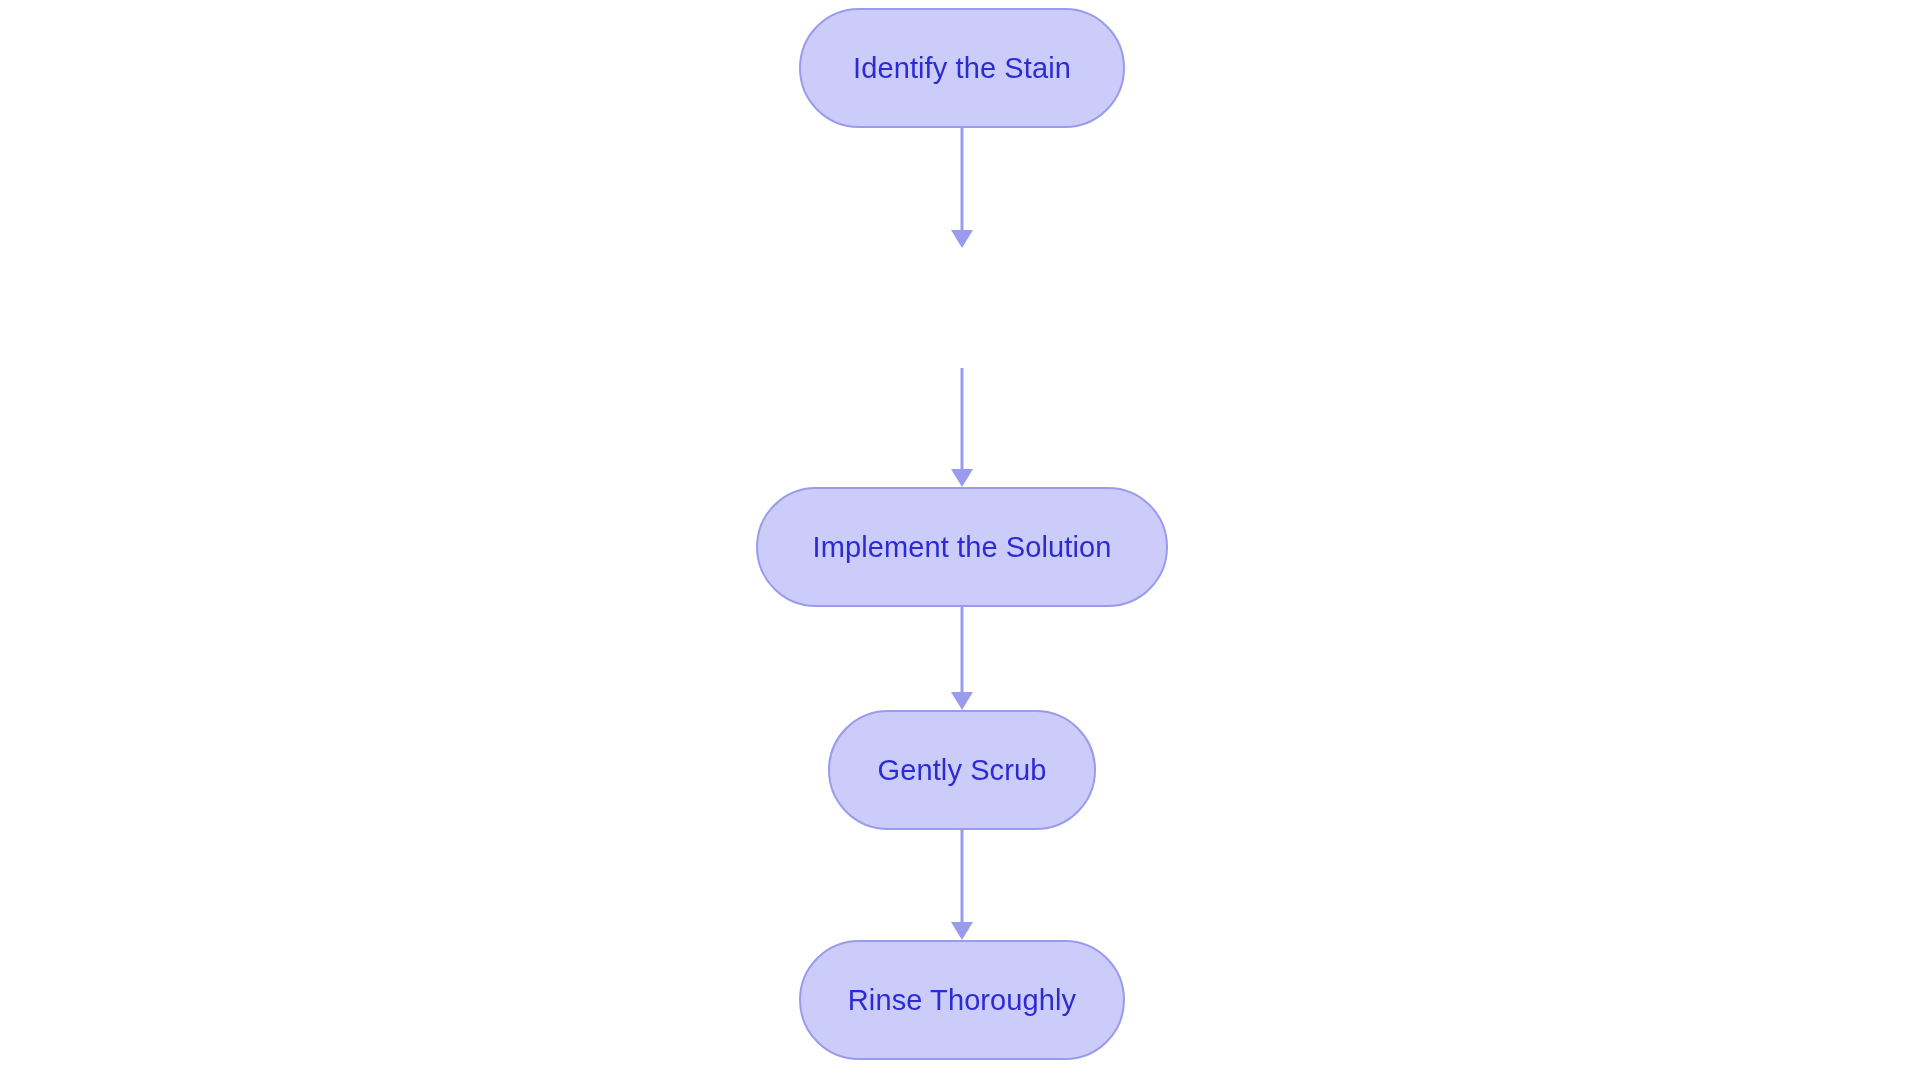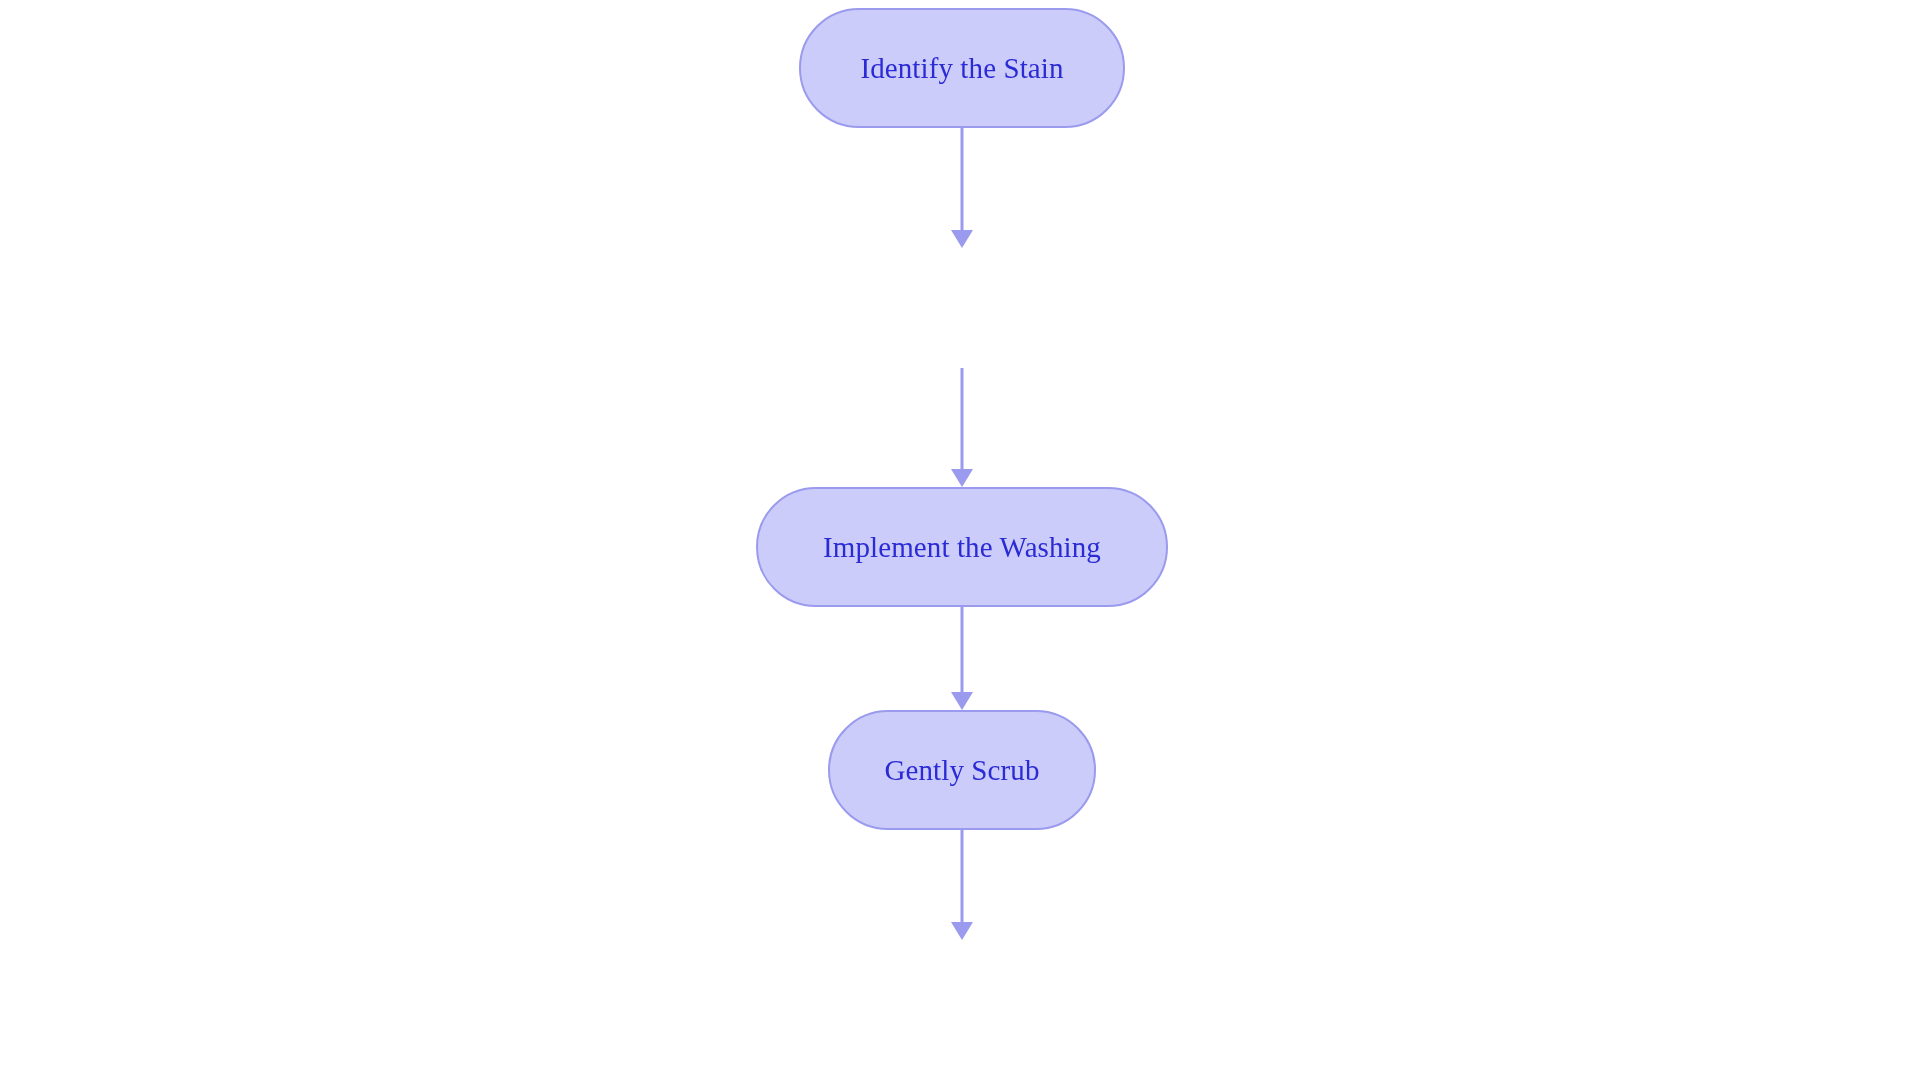--- a/index.html
+++ b/index.html
@@ -17,21 +17,20 @@
     overflow: hidden;
     font-family: "Liberation Sans", "DejaVu Sans", sans-serif;
   }
 
   .flow-column {
     position: absolute;
     left: 0;
     top: 0;
     width: 1920px;
     height: 1083px;
-    font-family: Liberation Serif, serif;
   }
 
   
   .node {
     position: absolute;
     box-sizing: border-box;
     height: 120px;
     transform: translateX(-50%);
     border: 2px solid #9a9aee;
     border-radius: 60px;
@@ -115,32 +114,35 @@
       <div class="conn-head" style="border-top-color: rgb(154, 154, 238);"></div>
     </div>
 
 
     <div class="connector conn-2">
       <div class="conn-line" style="background: rgb(154, 154, 238);"></div>
       <div class="conn-head" style="border-top-color: rgb(154, 154, 238);"></div>
     </div>
 
     <div class="node node-3" style="background: rgb(204, 204, 250); border-color: rgb(154, 154, 238);">
-      <span class="node-label" style="color: rgb(43, 43, 214);">Implement the Washing</span>
+      <span class="node-label" style="color: rgb(43, 43, 214);">Implement the Solution</span>
     </div>
 
     <div class="connector conn-3">
       <div class="conn-line" style="background: rgb(154, 154, 238);"></div>
       <div class="conn-head" style="border-top-color: rgb(154, 154, 238);"></div>
     </div>
 
     <div class="node node-4" style="background: rgb(204, 204, 250); border-color: rgb(154, 154, 238);">
       <span class="node-label" style="color: rgb(43, 43, 214);">Gently Scrub</span>
     </div>
 
     <div class="connector conn-4">
       <div class="conn-line" style="background: rgb(154, 154, 238);"></div>
       <div class="conn-head" style="border-top-color: rgb(154, 154, 238);"></div>
     </div>
 
+    <div class="node node-5" style="background: rgb(204, 204, 250); border-color: rgb(154, 154, 238);">
+      <span class="node-label" style="color: rgb(43, 43, 214);">Rinse Thoroughly</span>
+    </div>
 
   </div>
 </div>
 
 </body></html>

